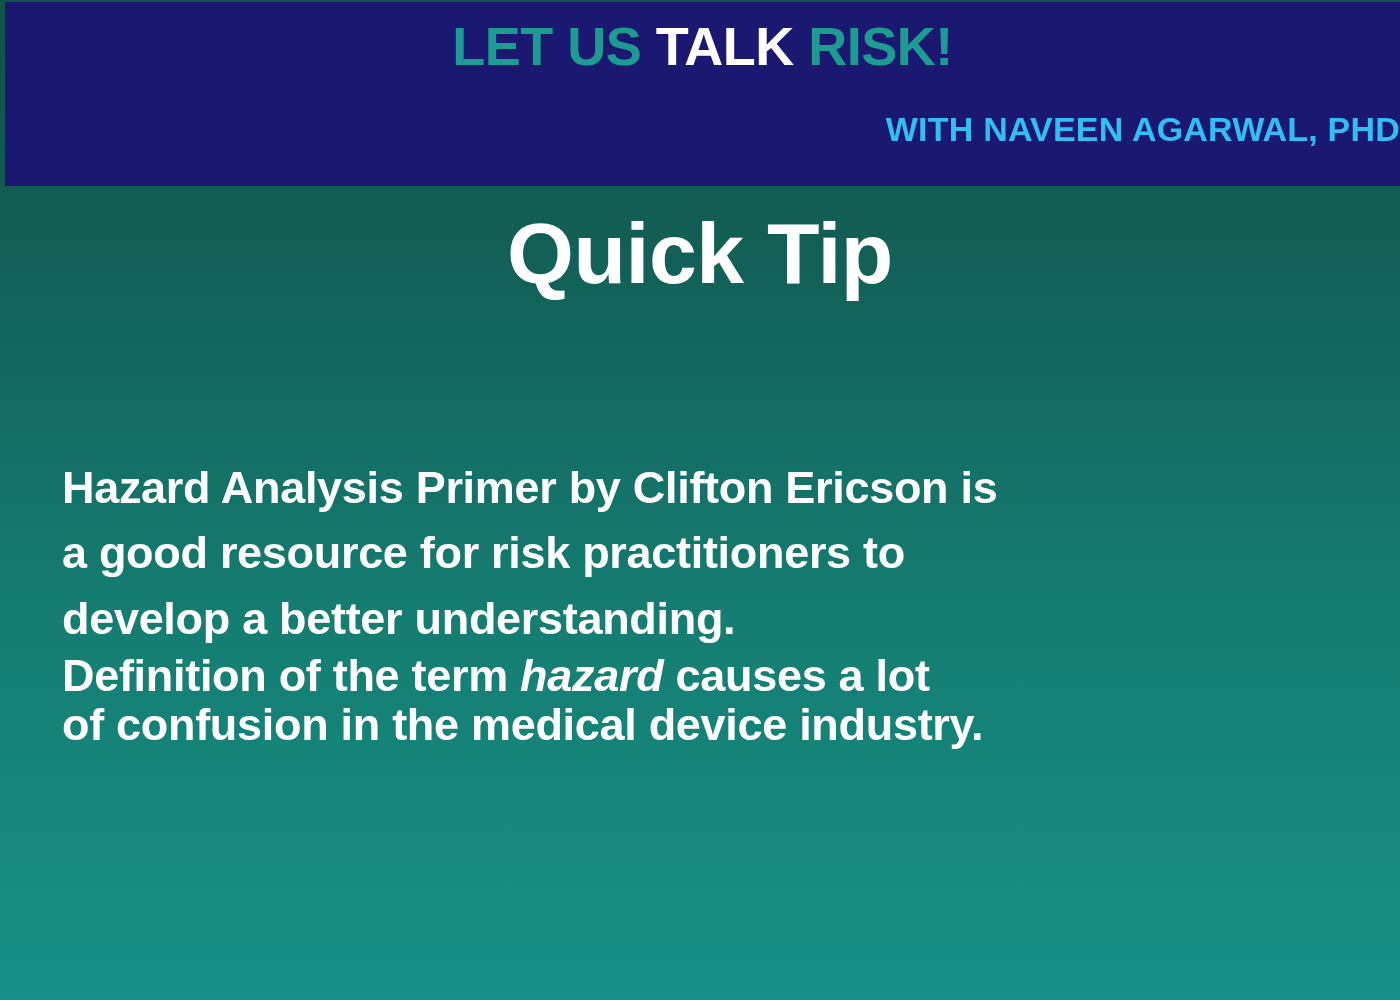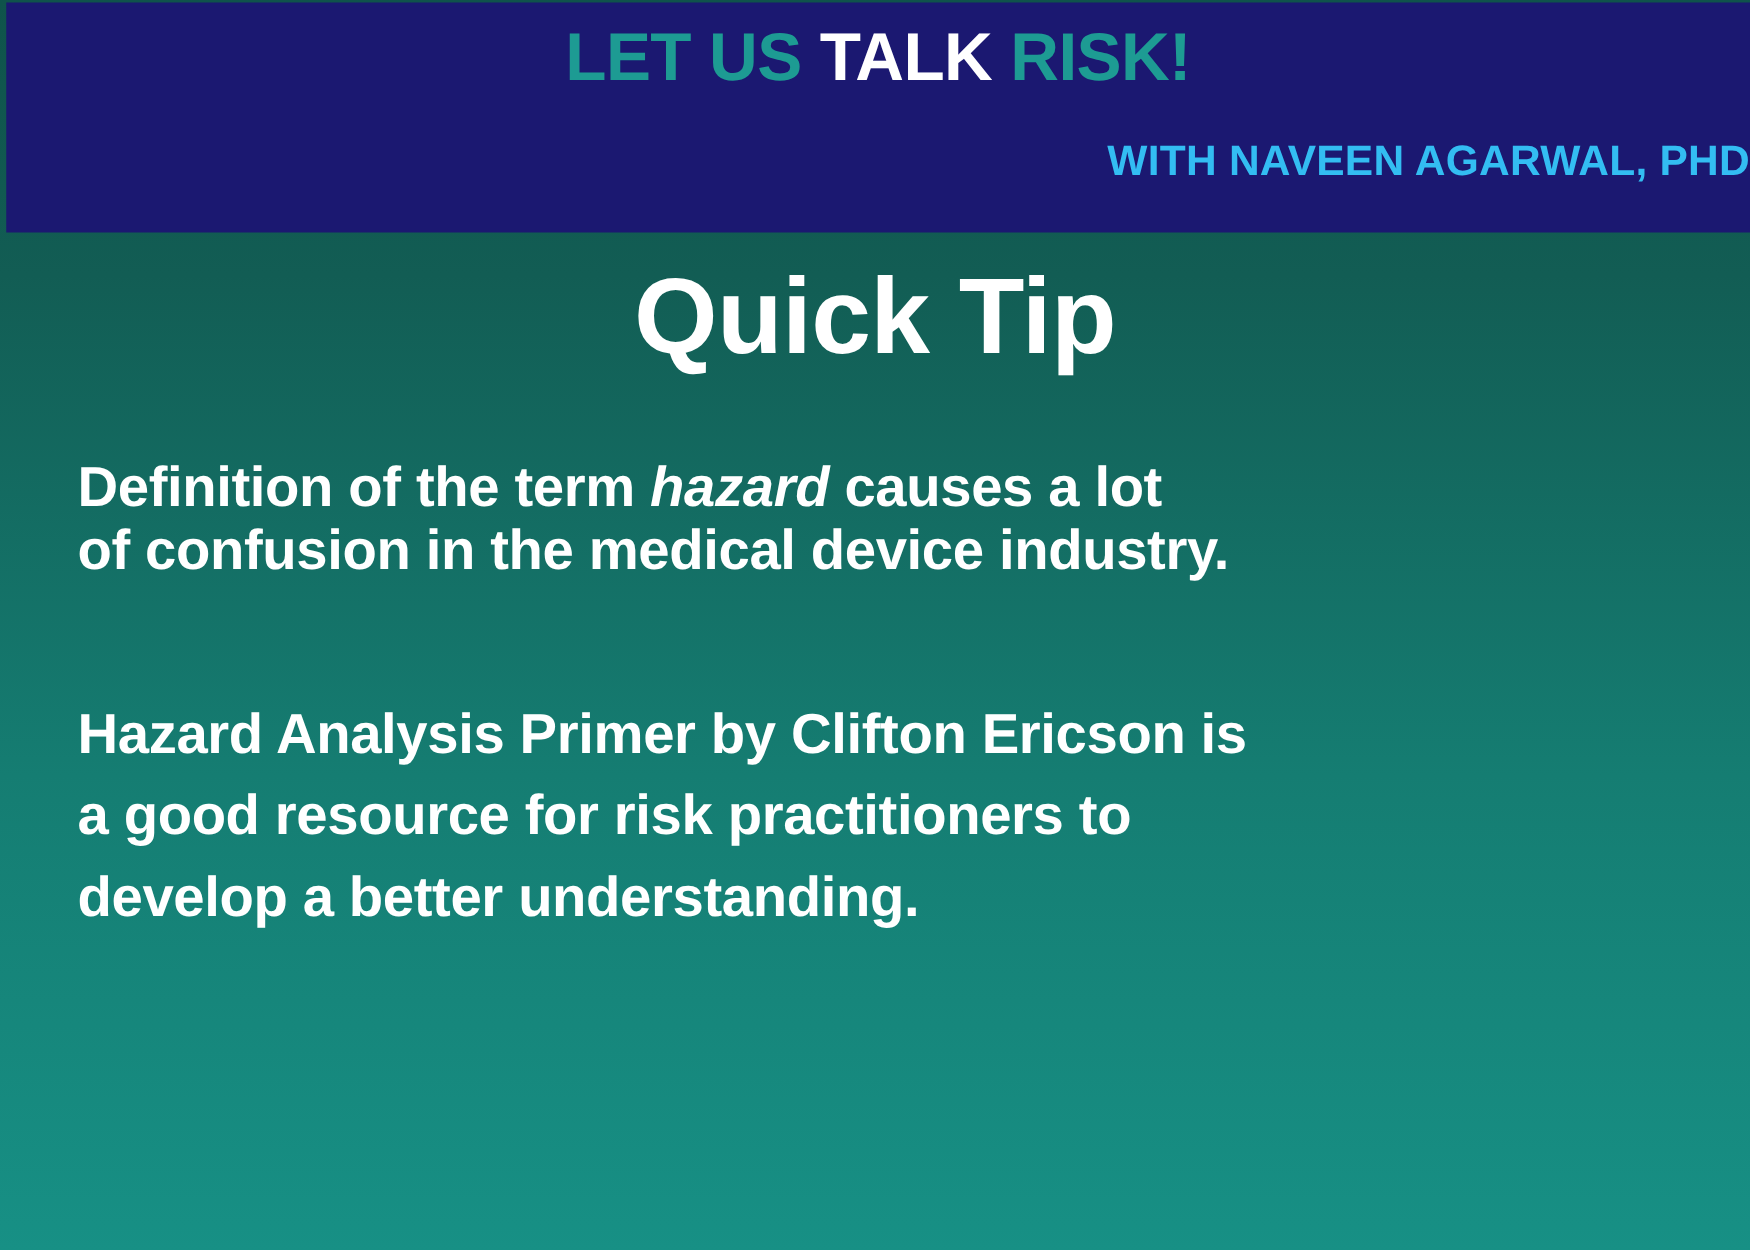--- a/index.html
+++ b/index.html
@@ -128,27 +128,27 @@
     </div>
     <div class="show-subtitle">WITH NAVEEN AGARWAL, PHD</div>
   </div>
 
   <div class="body-area">
 
     <div class="tip-heading">Quick Tip</div>
 
     <div class="tip-body">
 
-      <p class="para para-1">
-        <span class="nowrap"><span>Definition of the term </span><span class="em-term">hazard</span><span> causes a lot</span></span><br>
-        <span class="nowrap">of confusion in the medical device industry.</span>
-      </p>
-
       <p class="para para-2">
         <span class="nowrap">Hazard Analysis Primer by Clifton Ericson is</span><br>
         <span class="nowrap">a good resource for risk practitioners to</span><br>
         <span class="nowrap">develop a better understanding.</span>
+      </p>
+
+      <p class="para para-1">
+        <span class="nowrap"><span>Definition of the term </span><span class="em-term">hazard</span><span> causes a lot</span></span><br>
+        <span class="nowrap">of confusion in the medical device industry.</span>
       </p>
 
     </div>
   </div>
 
 </div>
 
 </body></html>

